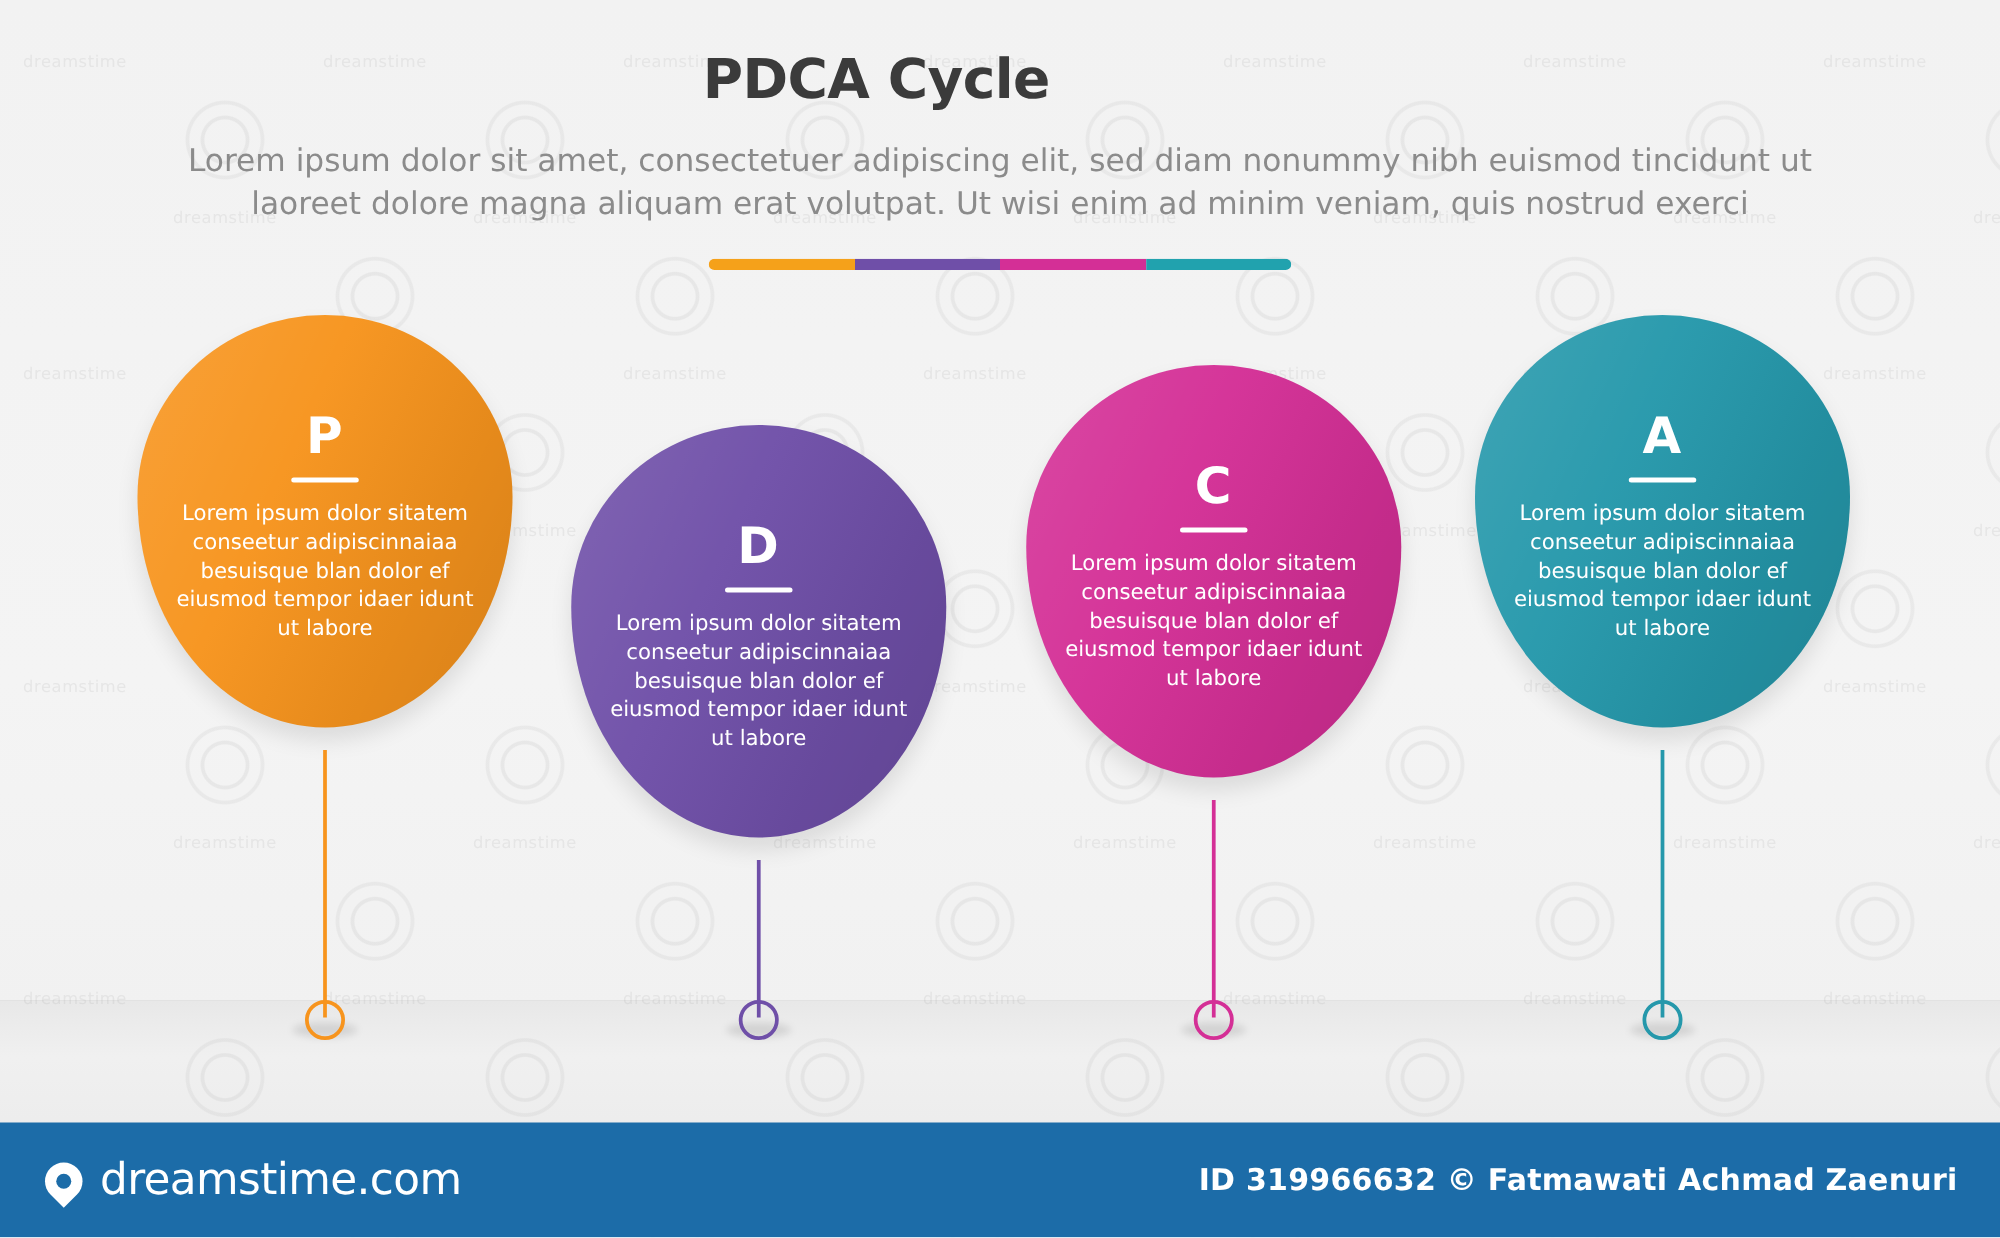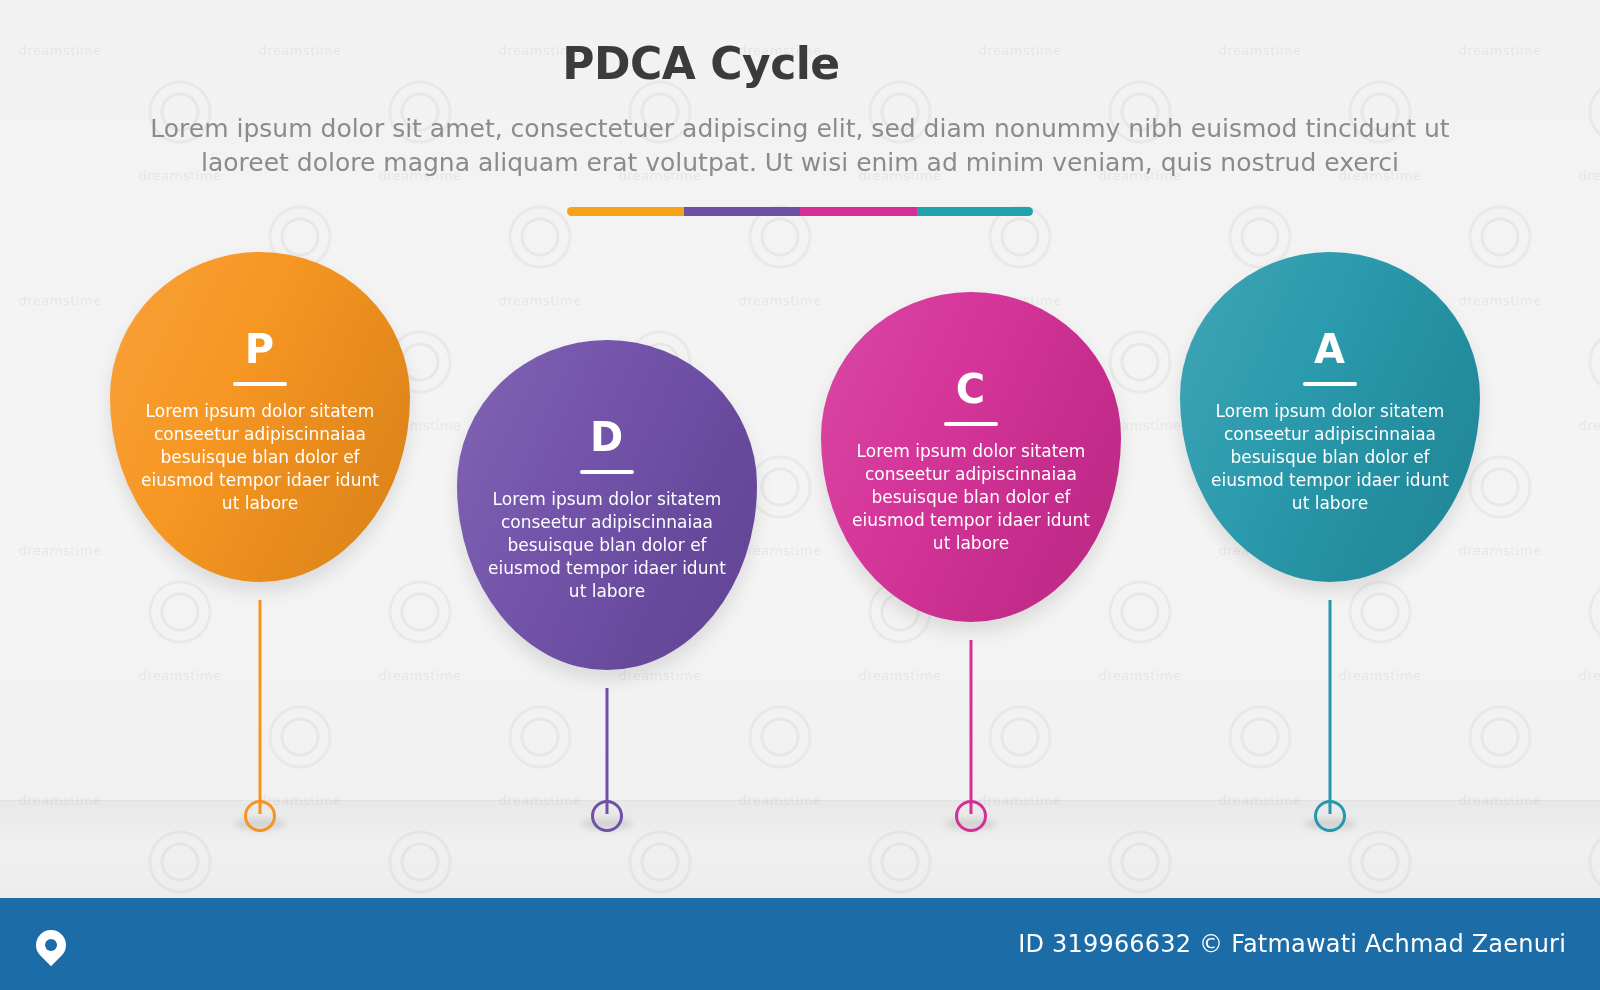--- a/index.html
+++ b/index.html
@@ -234,21 +234,21 @@
     content: "";
     position: absolute;
     left: 11px; top: 13px;
     width: 12px; height: 12px;
     border-radius: 50%;
     background: #1c6ca8;
   }
   .credit {
     color: #ffffff;
     font-size: 24px;
-    font-weight: normal;
+    font-weight: bold;
     letter-spacing: .2px;
   }
 </style>
 </head>
 <body>
 
 <div class="stage">
 
   <div class="floor"></div>
 
@@ -421,20 +421,21 @@
       <div class="string" style="top:348px; height:214px; background:#2598ab;"></div>
       <div class="knob-shadow" style="top:566px;"></div>
       <div class="knob" style="top:548px; color:#2598ab;"></div>
     </div>
 
   </div>
 
   <div class="footer">
     <div class="brand">
       <span class="mark"></span>
+      <span>dreamstime.com</span>
     </div>
     <div class="credit">
       <span>ID 319966632 ©</span>
       <span>Fatmawati  Achmad Zaenuri</span>
     </div>
   </div>
 
 </div>
 
 </body></html>

